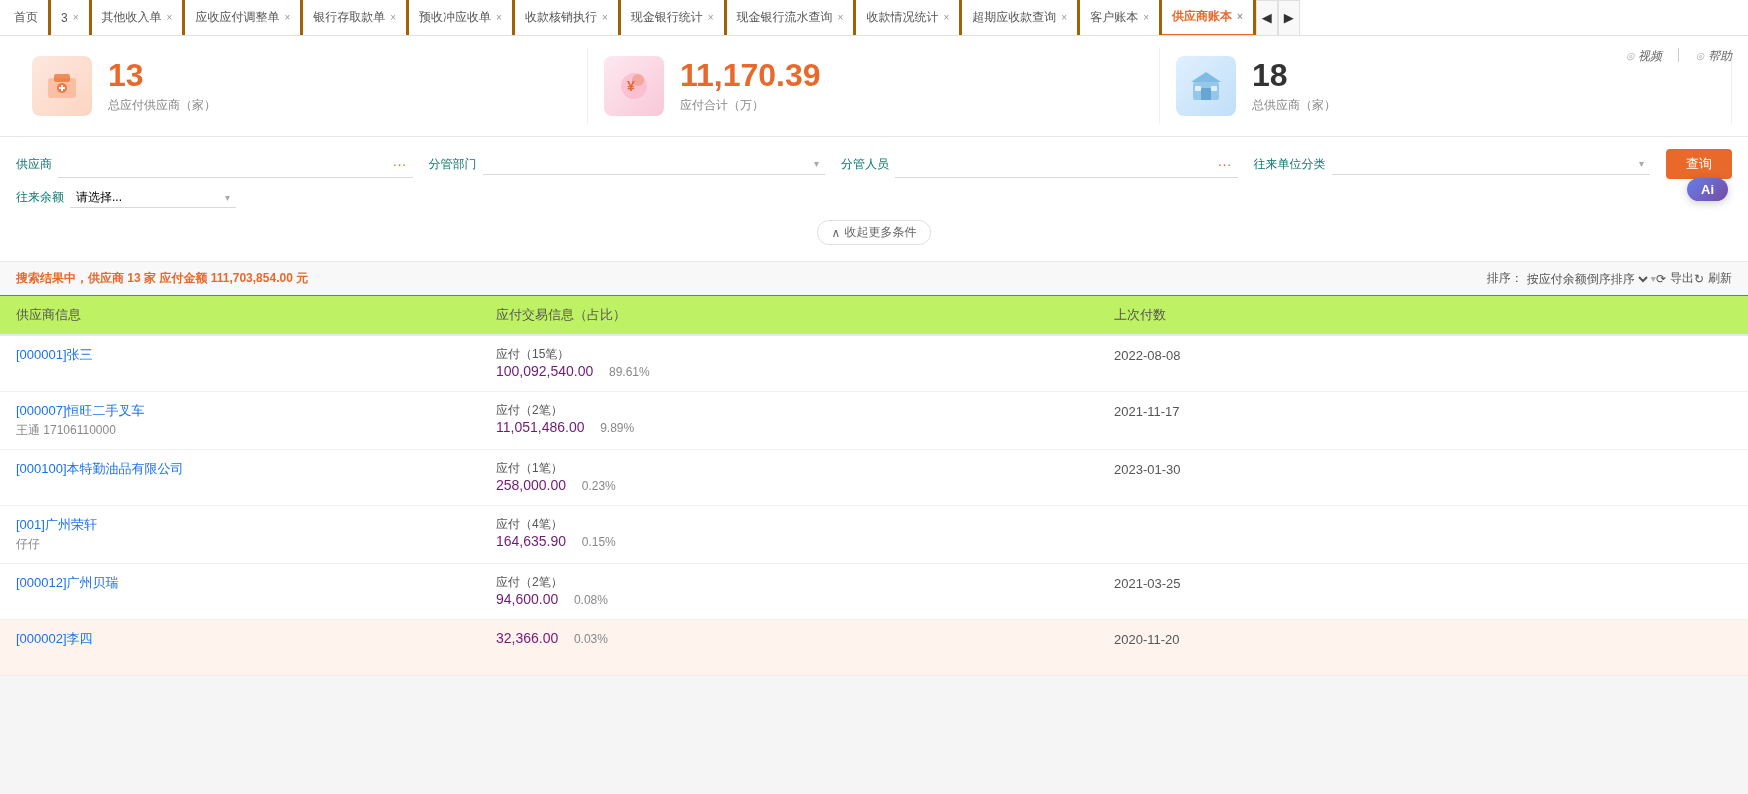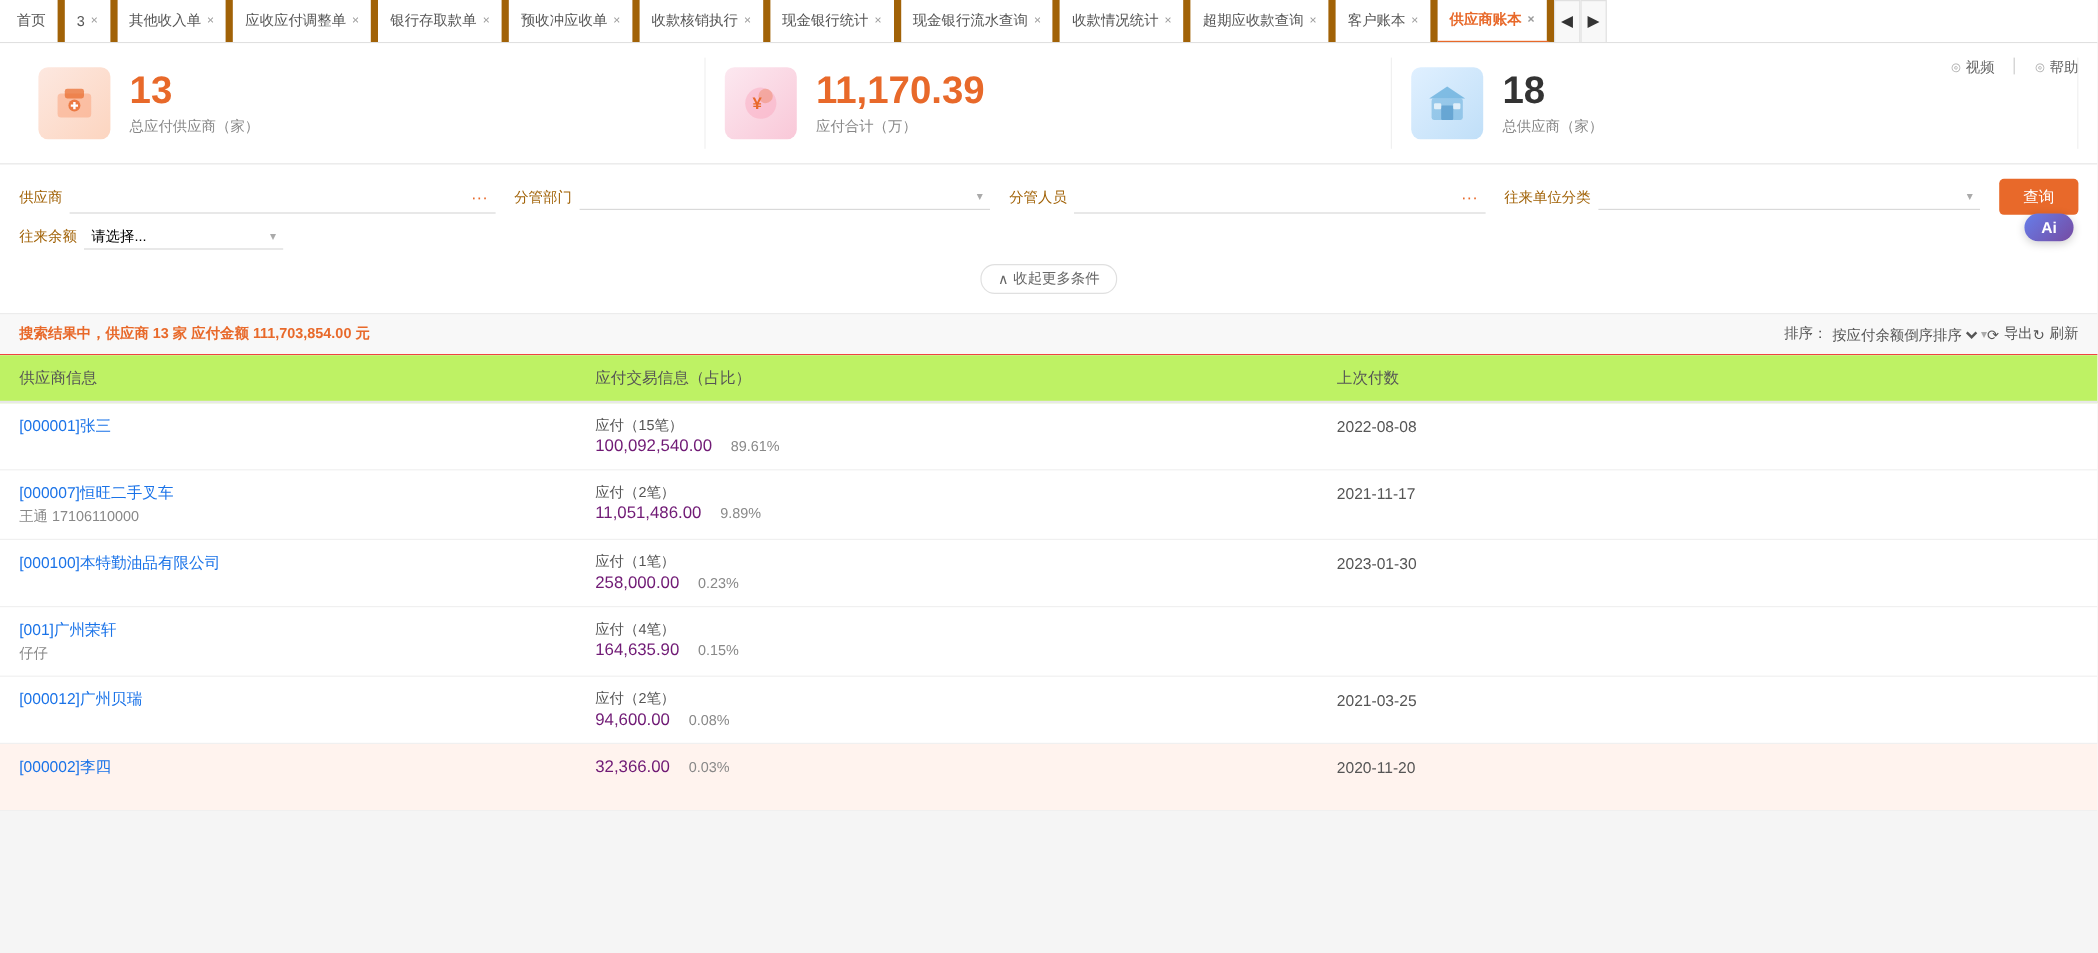--- a/index.html
+++ b/index.html
@@ -5,21 +5,21 @@
     * { margin: 0; padding: 0; box-sizing: border-box; }
     body { font-family: 'Microsoft YaHei', Arial, sans-serif; font-size: 13px; background: #f5f5f5; color: #333; width: 1748px; overflow-x: hidden; }
 
     
     .top-nav {
       display: flex; align-items: center; background: #fff; border-bottom: 1px solid #e0e0e0;
       height: 36px; padding: 0 4px; overflow: hidden;
     }
     .nav-tab {
       display: flex; align-items: center; padding: 0 10px; height: 36px; font-size: 12px;
-      white-space: nowrap; cursor: pointer; border-right: 6px solid #a16207; color: #555;
+      white-space: nowrap; cursor: pointer; border-right: 3px solid #a16207; color: #555;
       flex-shrink: 0;
     }
     .nav-tab.active { color: #e8692a; border-bottom: 2px solid #e8692a; font-weight: bold; }
     .nav-tab .close-btn { margin-left: 5px; color: #999; font-size: 10px; cursor: pointer; }
     .nav-arrow { display: flex; align-items: center; justify-content: center; width: 22px; height: 36px; background: #f8f8f8; border: 1px solid #e0e0e0; cursor: pointer; flex-shrink: 0; }
 
     
     .header-cards {
       display: flex; background: #fff; padding: 12px 16px; border-bottom: 1px solid #e8e8e8;
       align-items: center; position: relative;
@@ -33,33 +33,33 @@
       width: 60px; height: 60px; margin-right: 16px; display: flex; align-items: center; justify-content: center;
       background: linear-gradient(135deg, #fde8e0, #fcd5c0); border-radius: 8px; flex-shrink: 0;
     }
     .card-icon svg { width: 36px; height: 36px; }
     .card-content { display: flex; flex-direction: column; }
     .card-number { font-size: 32px; font-weight: bold; color: #e8692a; line-height: 1.1; }
     .card-label { font-size: 12px; color: #888; margin-top: 4px; }
     .header-actions {
       position: absolute; right: 16px; top: 12px; display: flex; gap: 12px; font-size: 12px; color: #666;
     }
-    .header-actions span { cursor: pointer; }
+    .header-actions span { cursor: pointer; font-style: italic; }
 
     
     .filter-area {
       background: #fff; padding: 12px 16px; border-bottom: 1px solid #e8e8e8;
     }
     .filter-row {
       display: flex; align-items: center; gap: 16px; margin-bottom: 8px; flex-wrap: nowrap;
     }
     .filter-item {
       display: flex; align-items: center; gap: 6px; flex: 1;
     }
-    .filter-label { font-size: 12px; color: #a16207; white-space: nowrap; }
+    .filter-label { font-size: 12px; color: #0f766e; white-space: nowrap; }
     .filter-input {
       flex: 1; border: none; border-bottom: 1px solid #d9d9d9; outline: none;
       padding: 3px 6px; font-size: 12px; color: #333; background: transparent;
       min-width: 80px;
     }
     .filter-input-with-dots {
       flex: 1; display: flex; align-items: center; border-bottom: 1px solid #d9d9d9;
       padding: 3px 6px; min-width: 80px;
     }
     .filter-input-with-dots input { border: none; outline: none; flex: 1; font-size: 12px; background: transparent; }

